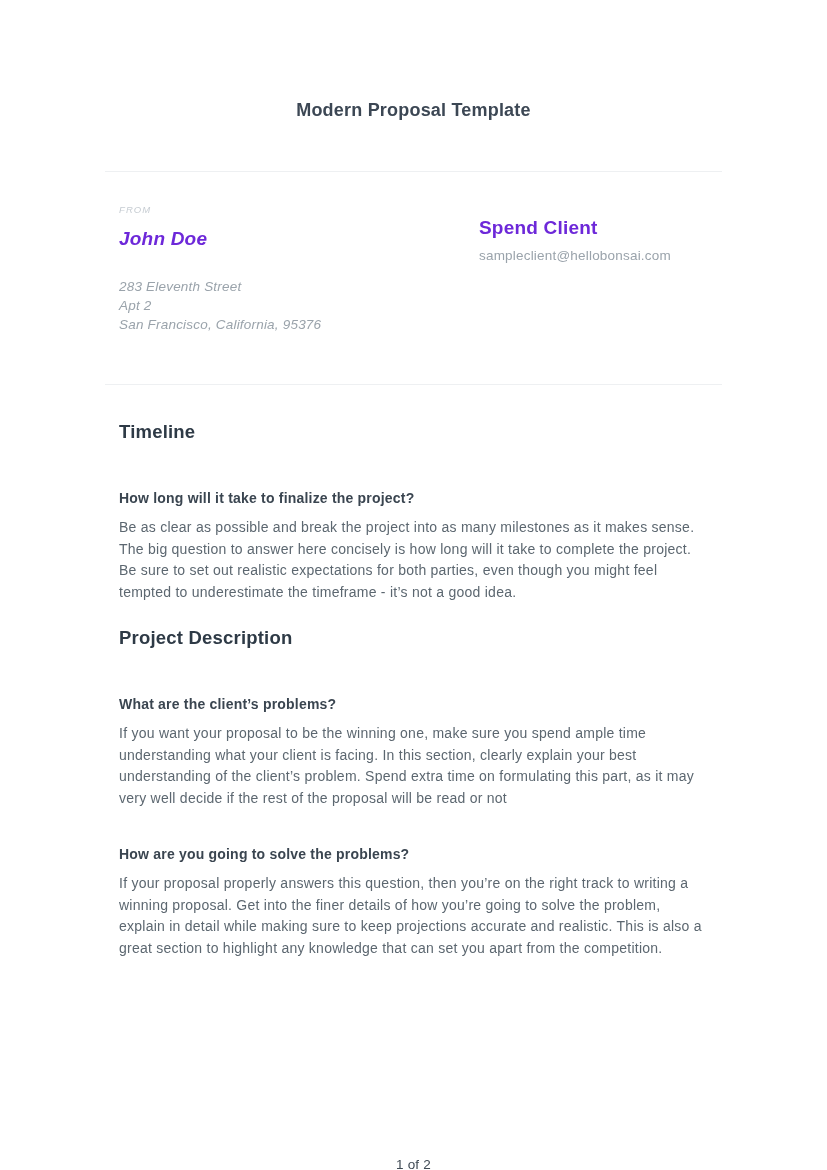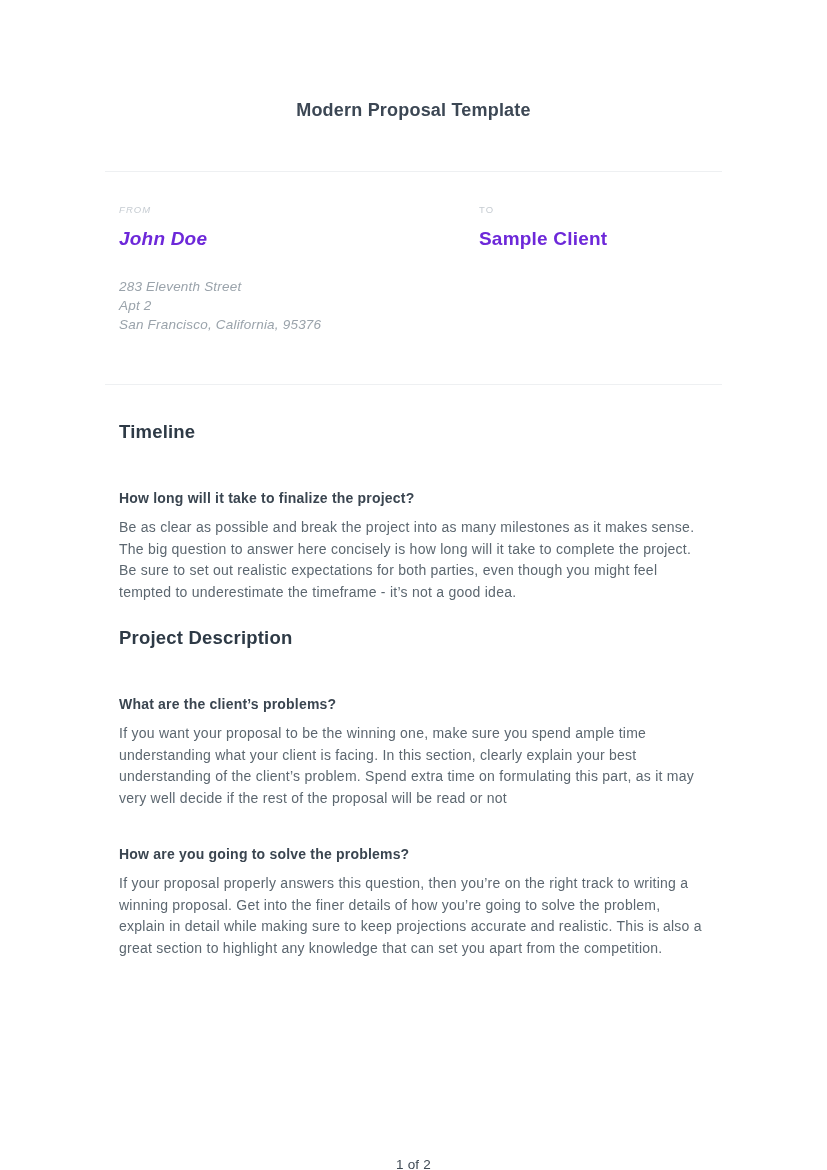--- a/index.html
+++ b/index.html
@@ -108,22 +108,22 @@
     <div class="party-from">
       <div class="party-label">FROM</div>
       <div class="party-name">John Doe</div>
       <div class="party-address">
         <div>283 Eleventh Street</div>
         <div>Apt 2</div>
         <div>San Francisco, California, 95376</div>
       </div>
     </div>
     <div class="party-to">
-      <div class="party-label">TO</div>
-      <div class="party-name">Sample Client</div>
+      <div class="party-name">Spend Client</div>
+      <div class="party-email">sampleclient@hellobonsai.com</div>
     </div>
   </div>
 
   <hr class="rule rule-2">
 
   <div>
     <div class="section-heading timeline">Timeline</div>
 
     <div>
       <div class="qa-question">How long will it take to finalize the project?</div>

